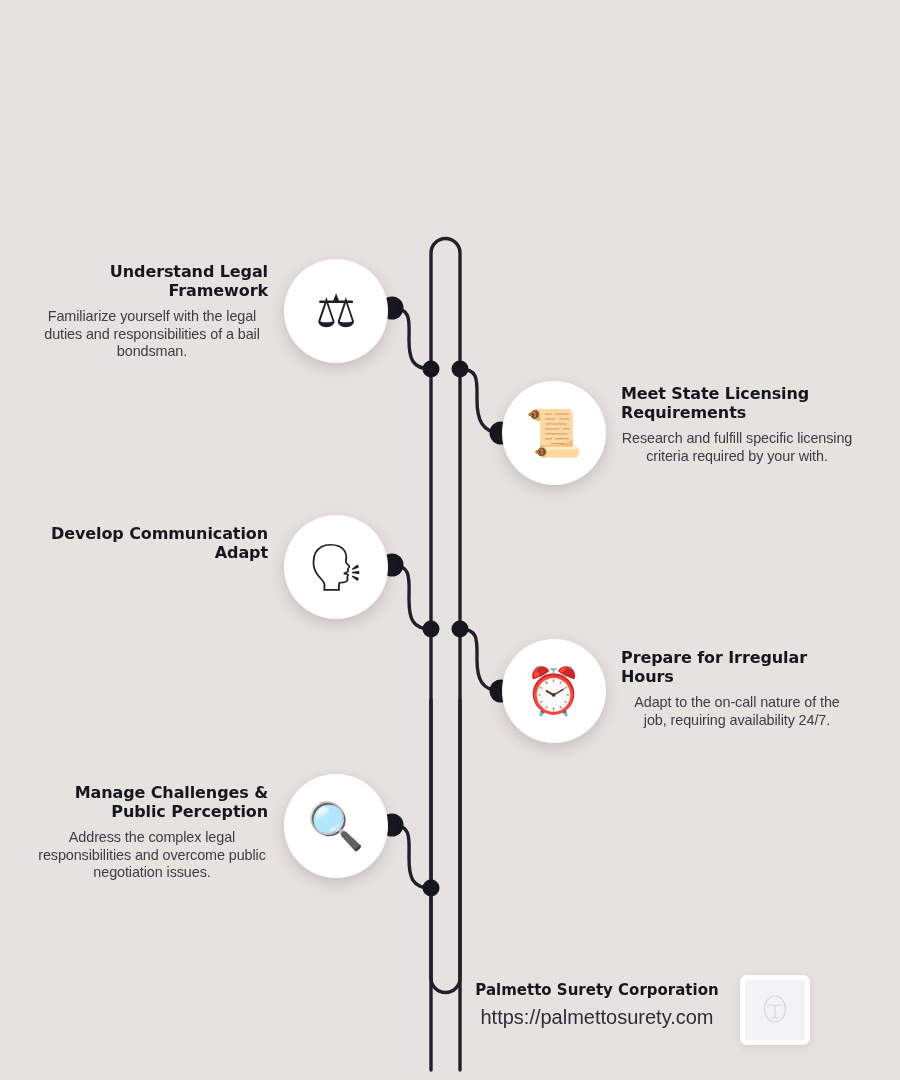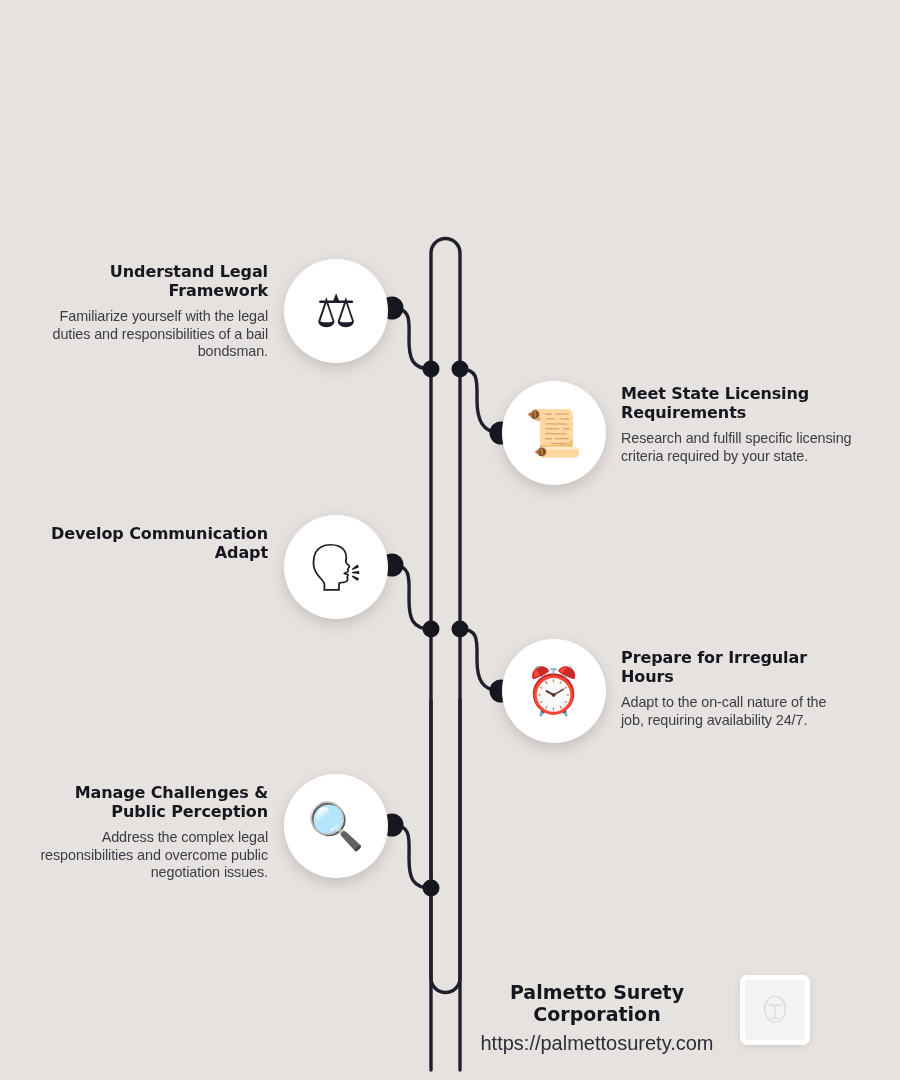--- a/index.html
+++ b/index.html
@@ -91,32 +91,33 @@
     color: #16161f;
     font-family: "DejaVu Sans", sans-serif;
     letter-spacing: -0.1px;
   }
   .step-desc {
     margin-top: 8px;
     font-size: 14.4px;
     line-height: 1.21;
     color: #3c3c46;
     letter-spacing: -0.1px;
+    text-align: center;
   }
 
   
   .footer {
     position: absolute;
     left: 466px;
     top: 981px;
     width: 262px;
     text-align: center;
   }
   .footer-name {
-    font-size: 19px;
+    font-size: 15px;
     font-weight: 800;
     color: #16161f;
     font-family: "DejaVu Sans", sans-serif;
   }
   .footer-url {
     margin-top: 7px;
     font-size: 20px;
     color: #2d2d38;
   }
   .footer-logo {
@@ -181,21 +182,21 @@
   <div class="step-text left" style="left:36px; top:263px;">
     <div class="step-title">Understand Legal Framework</div>
     <div class="step-desc">Familiarize yourself with the legal duties and responsibilities of a bail bondsman.</div>
   </div>
 
   <div class="bubble" style="left:502px; top:381px;">
     <span class="glyph">📜</span>
   </div>
   <div class="step-text right" style="left:621px; top:385px;">
     <div class="step-title">Meet State Licensing Requirements</div>
-    <div class="step-desc">Research and fulfill specific licensing criteria required by your state.</div>
+    <div class="step-desc">Research and fulfill specific licensing criteria required by your with.</div>
   </div>
 
   <div class="bubble" style="left:284px; top:515px;">
     <span class="glyph">🗣</span>
   </div>
   <div class="step-text left" style="left:36px; top:525px;">
     <div class="step-title">Develop Communication Adapt</div>
   </div>
 
   <div class="bubble" style="left:502px; top:639px;">

